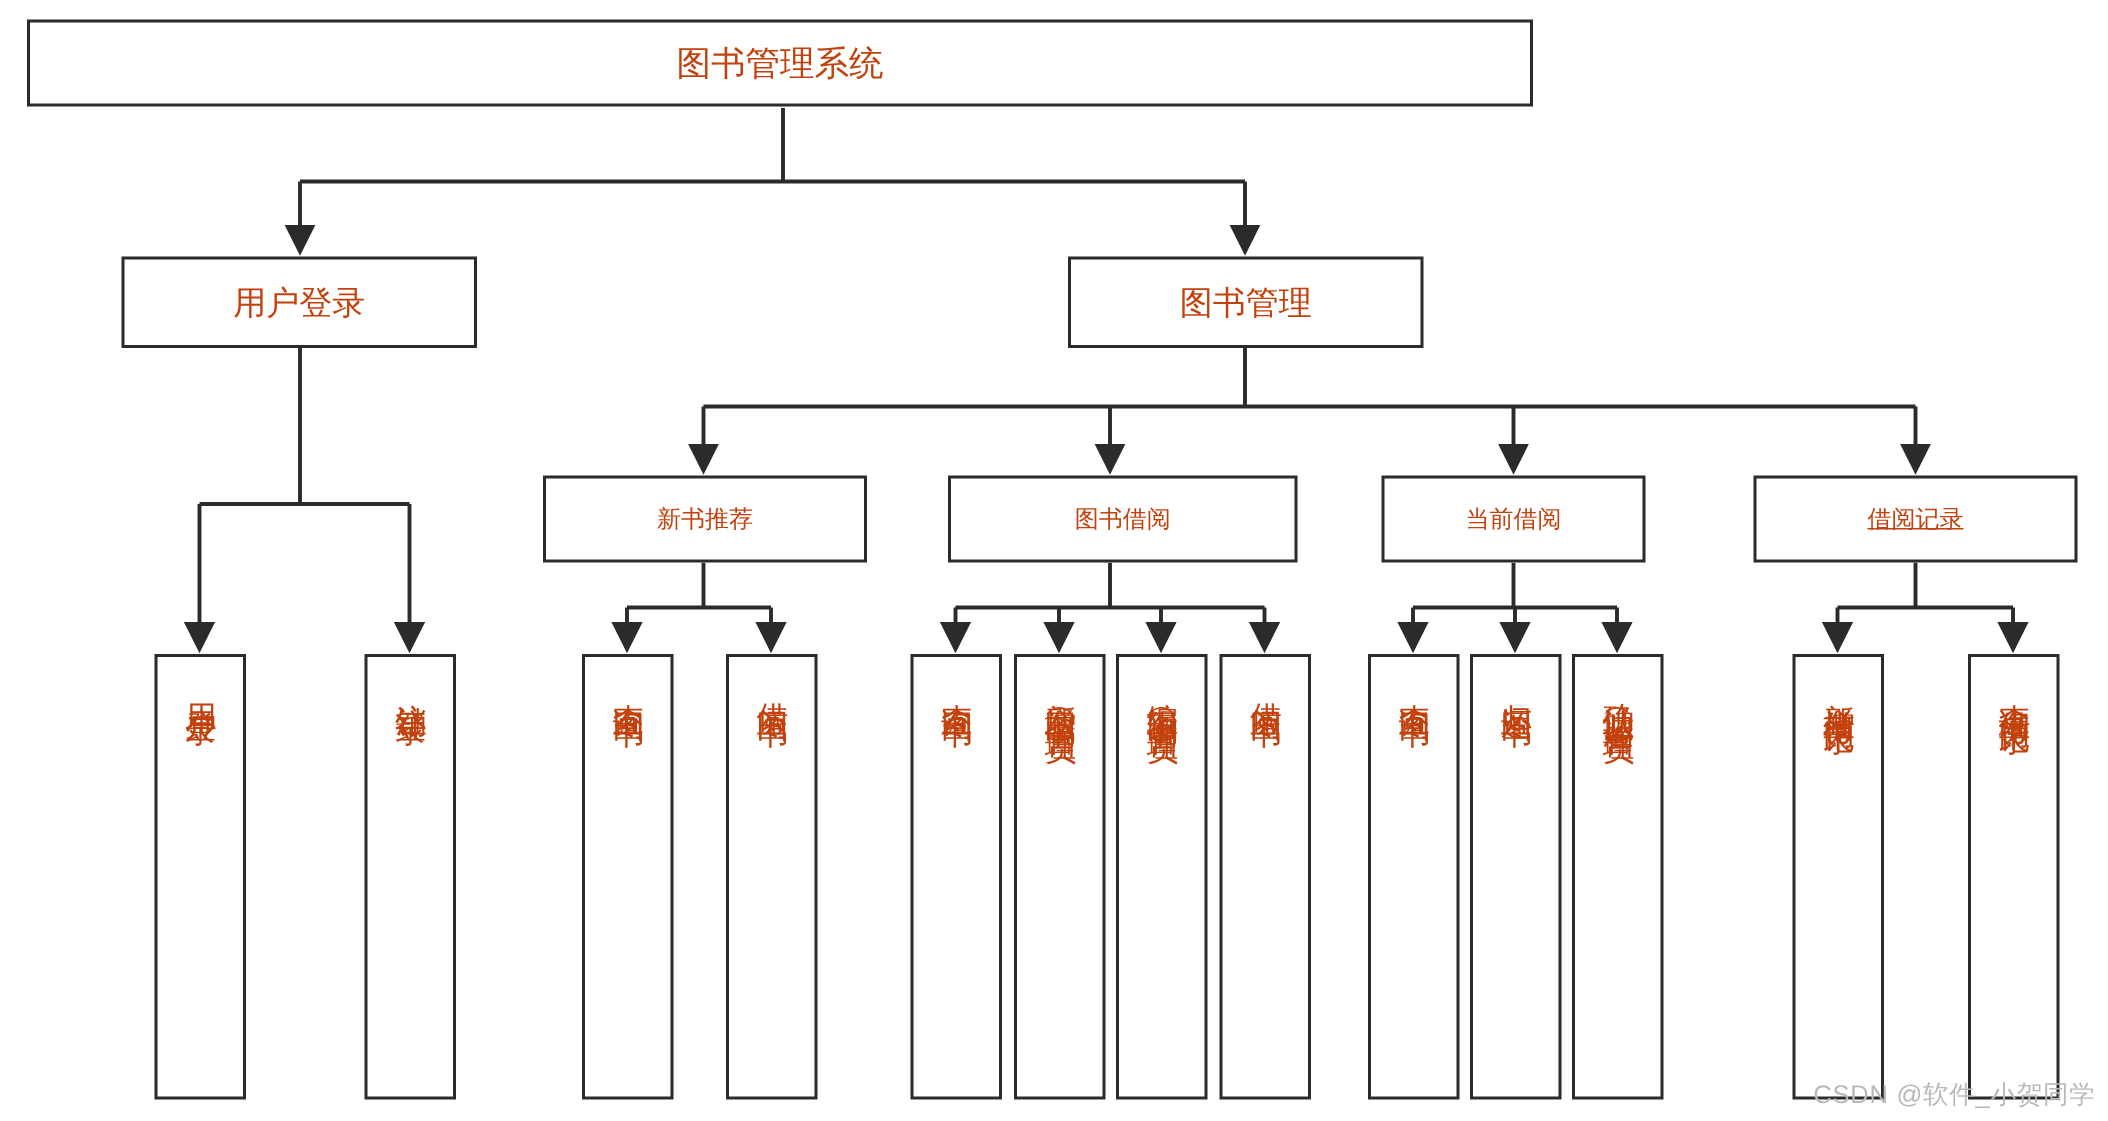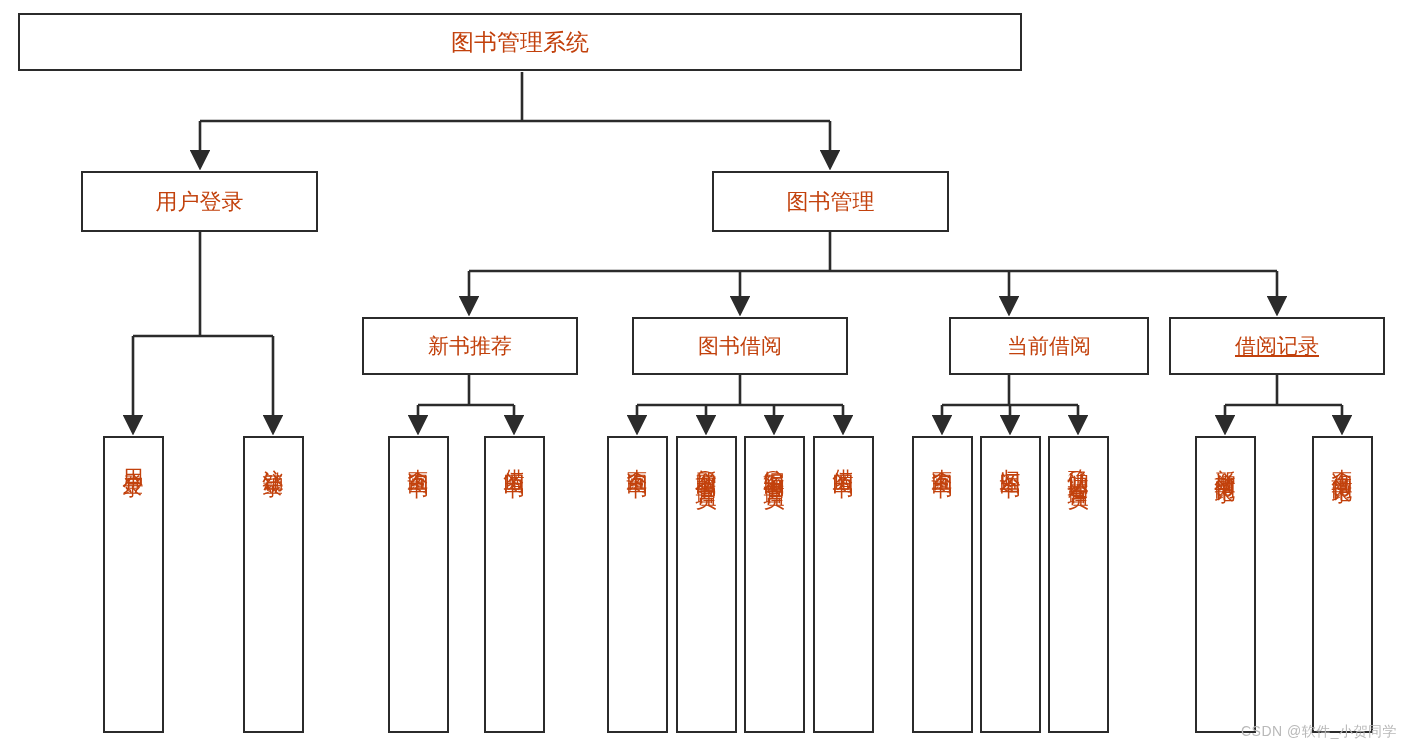--- a/index.html
+++ b/index.html
@@ -35,39 +35,39 @@
     justify-content: center;
     color: #c2410c;
   }
   .node.root {
     font-size: 23px;
   }
   .node.lvl2 {
     font-size: 22px;
   }
   .node.lvl3 {
-    font-size: 21px;
+    font-size: 16px;
   }
   .node.leaf {
     font-size: 21px;
     padding: 14px 2px;
     align-items: flex-start;
   }
   .vtext {
     writing-mode: vertical-rl;
     text-orientation: upright;
     letter-spacing: 3px;
     line-height: 1;
     white-space: nowrap;
   }
   .watermark {
     position: absolute;
     right: 8px;
     bottom: 6px;
-    font-size: 14px;
+    font-size: 17px;
     color: #b9b9b9;
     white-space: nowrap;
     letter-spacing: 0.5px;
   }
 </style>
 </head>
 <body>
 
 <div id="canvas">
 
@@ -128,24 +128,24 @@
   <div class="node lvl2" style="left:81px; top:171px; width:237px; height:61px;">
     <span>用户登录</span>
   </div>
   <div class="node lvl2" style="left:712px; top:171px; width:237px; height:61px;">
     <span>图书管理</span>
   </div>
 
   <div class="node lvl3" style="left:362px; top:317px; width:216px; height:58px;">
     <span>新书推荐</span>
   </div>
-  <div class="node lvl3" style="left:632px; top:317px; width:216px; height:58px;">
+  <div class="node lvl3" style="left:632px; top:317px; width:233px; height:58px;">
     <span>图书借阅</span>
   </div>
-  <div class="node lvl3" style="left:949px; top:317px; width:200px; height:58px;">
+  <div class="node lvl3" style="left:921px; top:317px; width:176px; height:58px;">
     <span>当前借阅</span>
   </div>
   <div class="node lvl3" style="left:1169px; top:317px; width:216px; height:58px;text-decoration:underline;">
     <span>借阅记录</span>
   </div>
 
   <div class="node leaf" style="left:103px; top:436px; width:61px; height:297px;">
     <span class="vtext">用户登录</span>
   </div>
   <div class="node leaf" style="left:243px; top:436px; width:61px; height:297px;">

